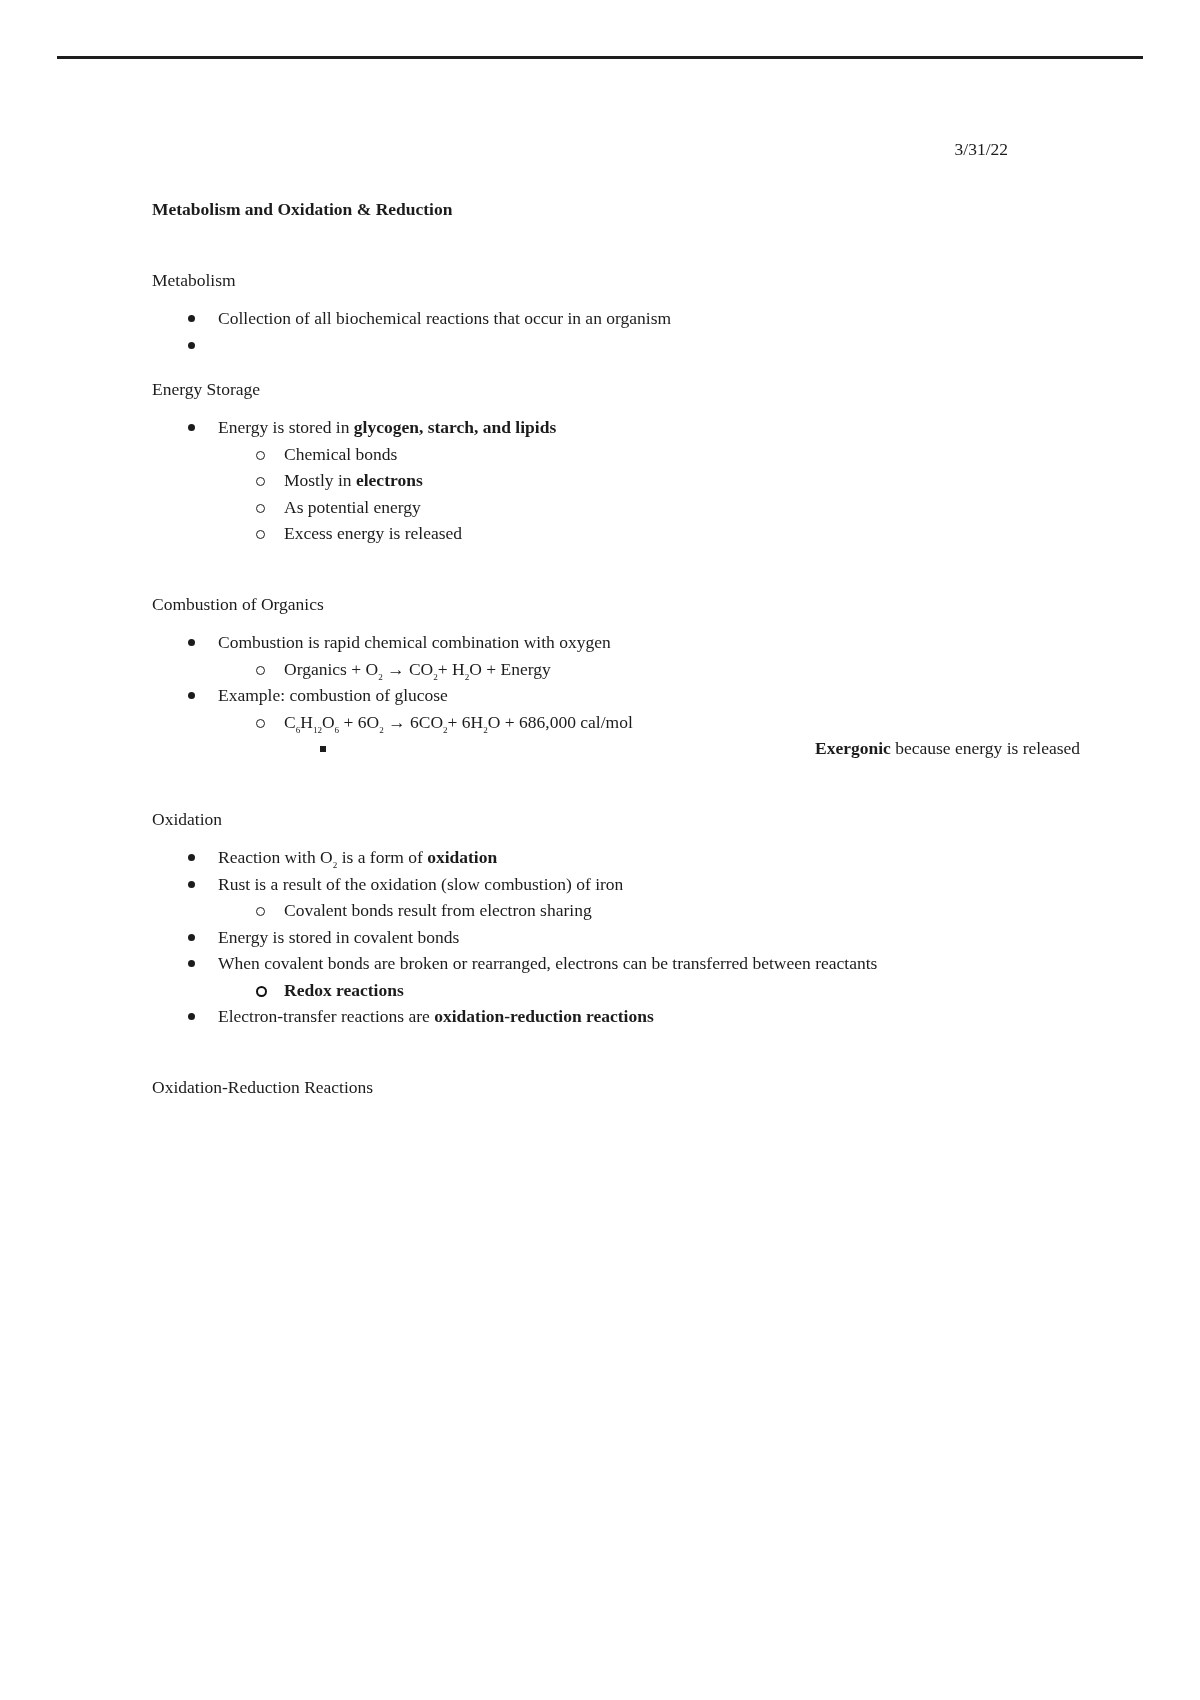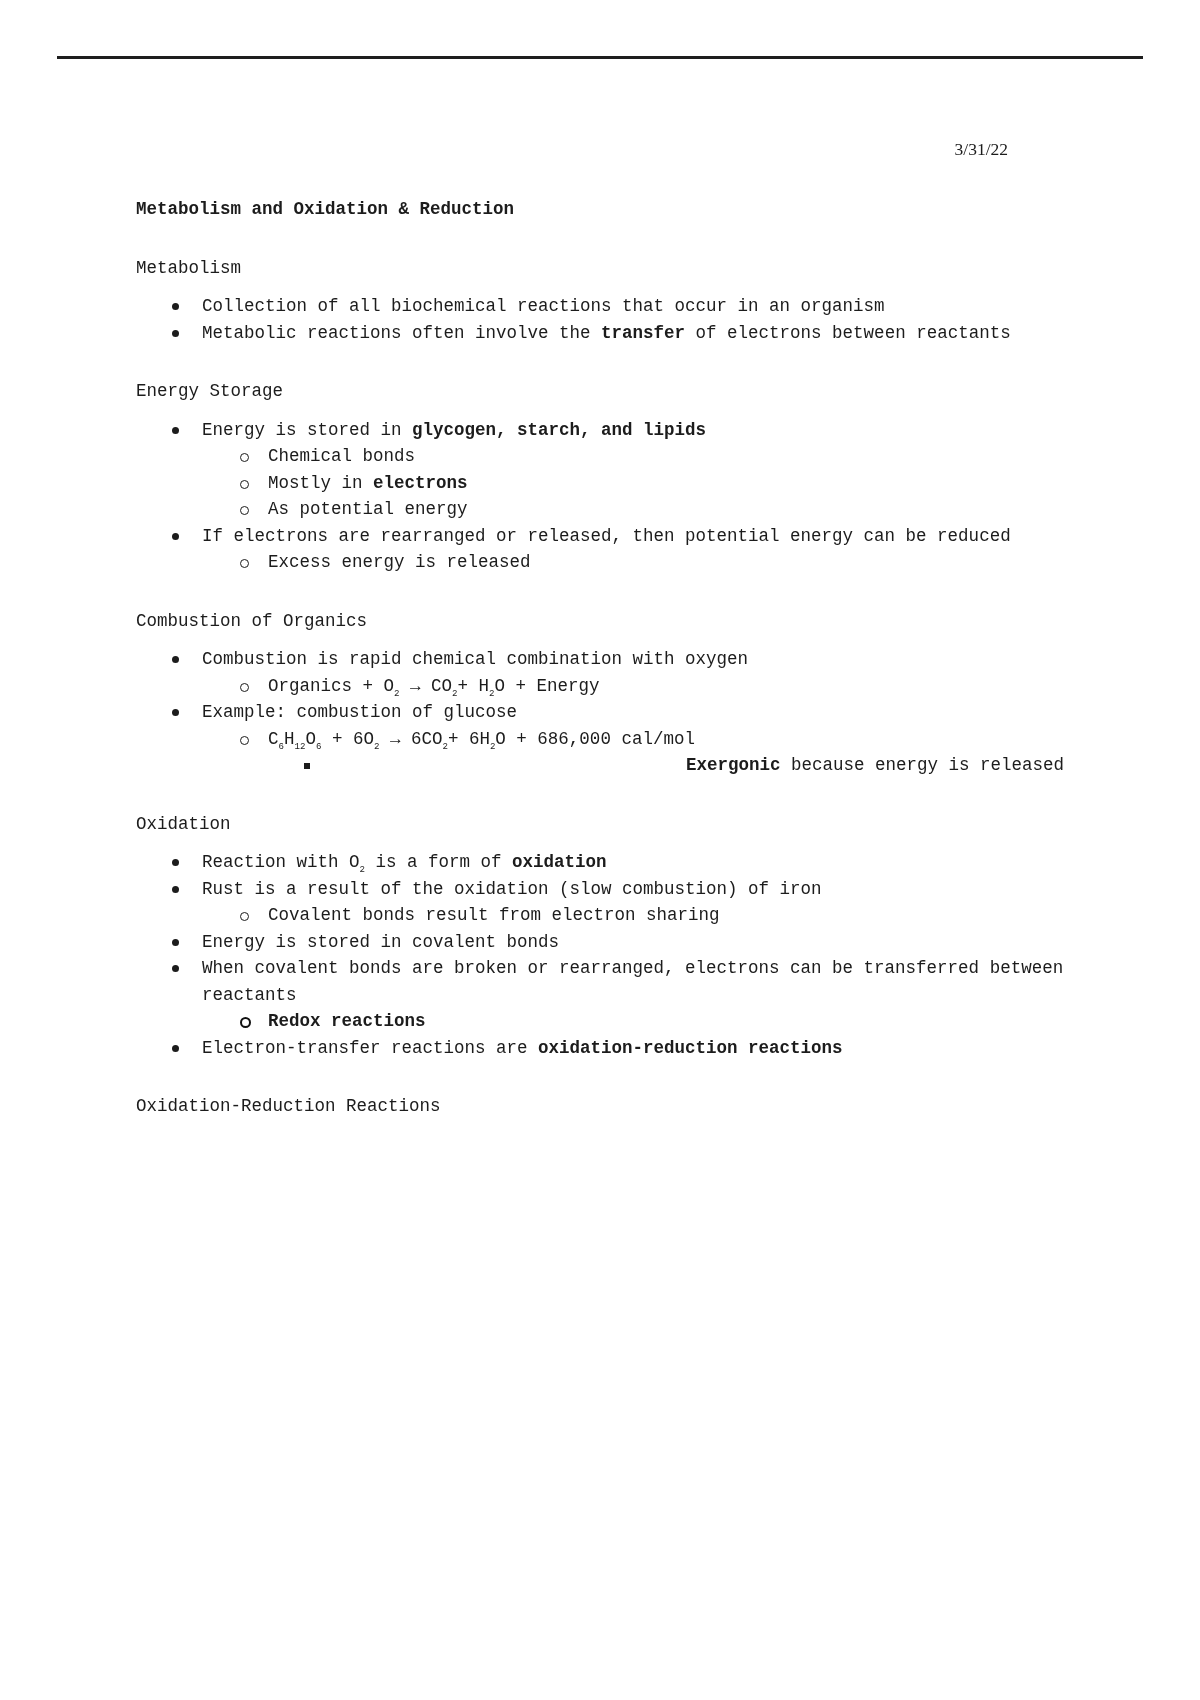--- a/index.html
+++ b/index.html
@@ -26,29 +26,28 @@
     position: absolute;
     top: 136px;
     left: 0;
     width: 1008px;
     text-align: right;
     line-height: 26px;
   }
   .content {
     position: absolute;
     top: 196px;
-    left: 136px;
+    left: 152px;
     width: 928px;
-    font-family: Liberation Mono, monospace;
   }
   .doc-title {
     font-weight: bold;
     line-height: 26.5px;
   }
-  .section { margin-top: 32px; }
+  .section { margin-top: 44px; }
   .section-heading {
     line-height: 26.5px;
     margin: 0 0 12px 0;
   }
   .item {
     position: relative;
     line-height: 26.5px;
   }
   .item .b, .b { font-weight: bold; }
   sub {
@@ -86,29 +85,28 @@
 
 <div class="page">
   <div class="rule top"></div>
   <div class="date">3/31/22</div>
   <div class="content">
     <div class="doc-title">Metabolism and Oxidation &amp; Reduction</div>
     <div>
         <section class="section">
           <div class="section-heading">Metabolism</div>
           <div class="item l1 disc"><span class="marker"></span><span class="item-text"><span>Collection of all biochemical reactions that occur in an organism</span></span></div>
-          <div class="item l1 disc"><span class="marker"></span><span class="item-text"><span>Metabolic reactions often involve the </span><span class="b">transfer</span><span> of electrons between reactants</span></span></div>
+          <div class="item l1 disc"><span class="marker"></span></div>
         </section>
         <section class="section">
           <div class="section-heading">Energy Storage</div>
           <div class="item l1 disc"><span class="marker"></span><span class="item-text"><span>Energy is stored in </span><span class="b">glycogen, starch, and lipids</span></span></div>
           <div class="item l2 circle"><span class="marker"></span><span class="item-text"><span>Chemical bonds</span></span></div>
           <div class="item l2 circle"><span class="marker"></span><span class="item-text"><span>Mostly in </span><span class="b">electrons</span></span></div>
           <div class="item l2 circle"><span class="marker"></span><span class="item-text"><span>As potential energy</span></span></div>
-          <div class="item l1 disc"><span class="marker"></span><span class="item-text"><span>If electrons are rearranged or released, then potential energy can be reduced</span></span></div>
           <div class="item l2 circle"><span class="marker"></span><span class="item-text"><span>Excess energy is released</span></span></div>
         </section>
         <section class="section">
           <div class="section-heading">Combustion of Organics</div>
           <div class="item l1 disc"><span class="marker"></span><span class="item-text"><span>Combustion is rapid chemical combination with oxygen</span></span></div>
           <div class="item l2 circle"><span class="marker"></span><span class="item-text"><span>Organics + O</span><sub>2</sub><span> → CO</span><sub>2</sub><span>+ H</span><sub>2</sub><span>O + Energy</span></span></div>
           <div class="item l1 disc"><span class="marker"></span><span class="item-text"><span>Example: combustion of glucose</span></span></div>
           <div class="item l2 circle"><span class="marker"></span><span class="item-text"><span>C</span><sub>6</sub><span>H</span><sub>12</sub><span>O</span><sub>6</sub><span> + 6O</span><sub>2</sub><span> → 6CO</span><sub>2</sub><span>+ 6H</span><sub>2</sub><span>O + 686,000 cal/mol</span></span></div>
           <div class="item l3 square"><span class="marker"></span><span class="item-text"><span class="b">Exergonic</span><span> because energy is released</span></span></div>
         </section>

